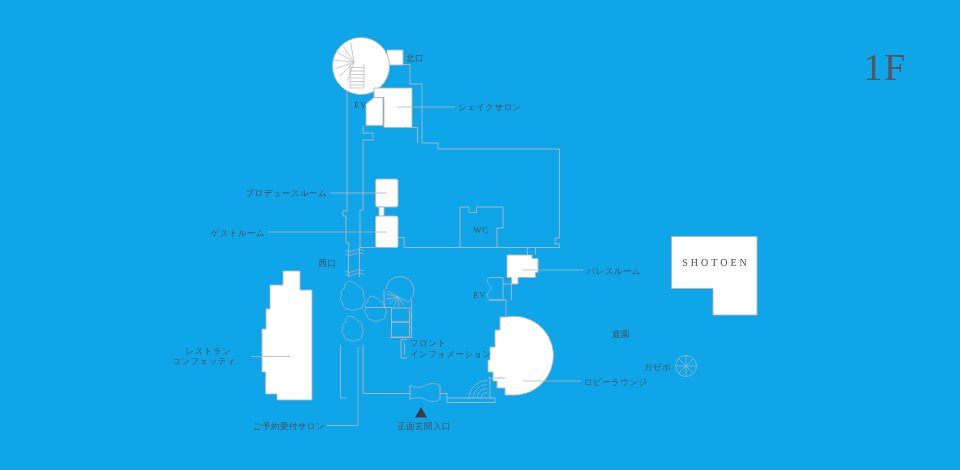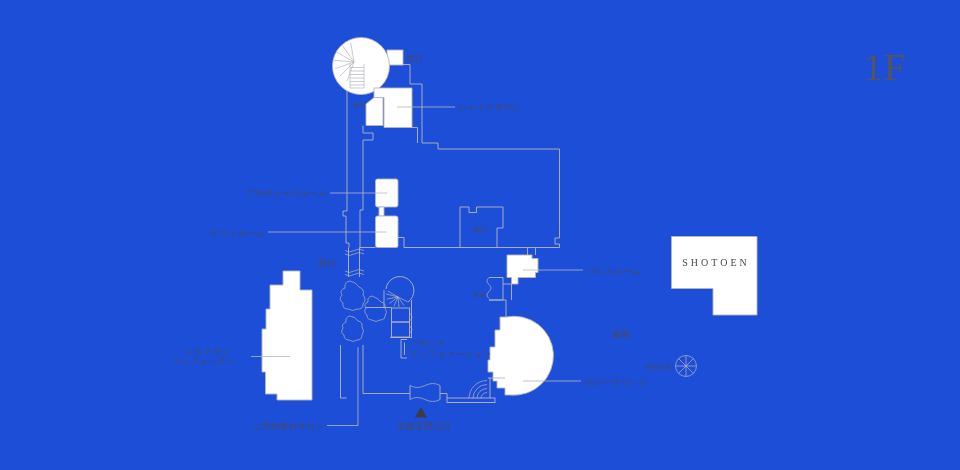--- a/index.html
+++ b/index.html
@@ -1,16 +1,16 @@
 <!DOCTYPE html>
 <html><head>
 <meta charset="utf-8">
 <style>
   html,body{margin:0;padding:0;background:#ffffff;}
-  .page{position:relative;width:960px;height:470px;background:#1d4ed8;overflow:hidden;
+  .page{position:relative;width:960px;height:470px;background:#0ea5e9;overflow:hidden;
         font-family:"Liberation Serif","DejaVu Serif",serif;}
   svg{position:absolute;left:0;top:0;}
   .wall{fill:none;stroke:#b5b5bb;stroke-width:0.9;stroke-linejoin:miter;stroke-linecap:butt;}
   .wallf{fill:#ffffff;stroke:#b5b5bb;stroke-width:0.9;stroke-linejoin:miter;}
   .thin{stroke-width:0.7;}
   .leader{fill:none;stroke:#b5b5bb;stroke-width:0.8;}
   .lbl{font-family:"Liberation Serif","DejaVu Serif",serif;font-size:8.5px;fill:#4b4b52;letter-spacing:0.4px;}
   .lat{font-family:"Liberation Serif","DejaVu Serif",serif;font-size:9px;fill:#4b4b52;letter-spacing:0.6px;}
   .site{font-family:"Liberation Serif","DejaVu Serif",serif;font-size:10px;fill:#4b4b52;letter-spacing:3px;}
   .floorlbl{font-family:"Liberation Serif","DejaVu Serif",serif;font-size:38px;fill:#55555b;letter-spacing:1.5px;}

